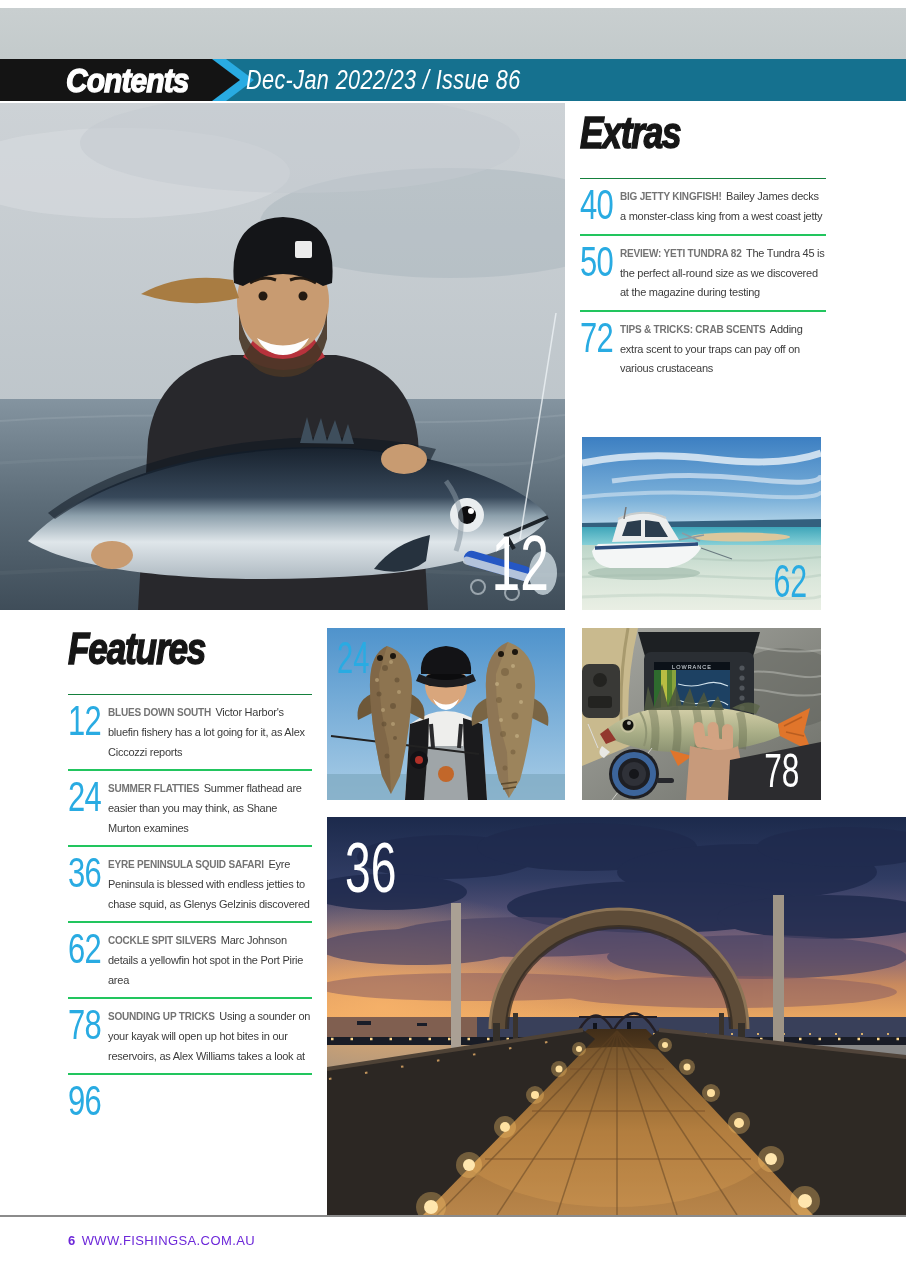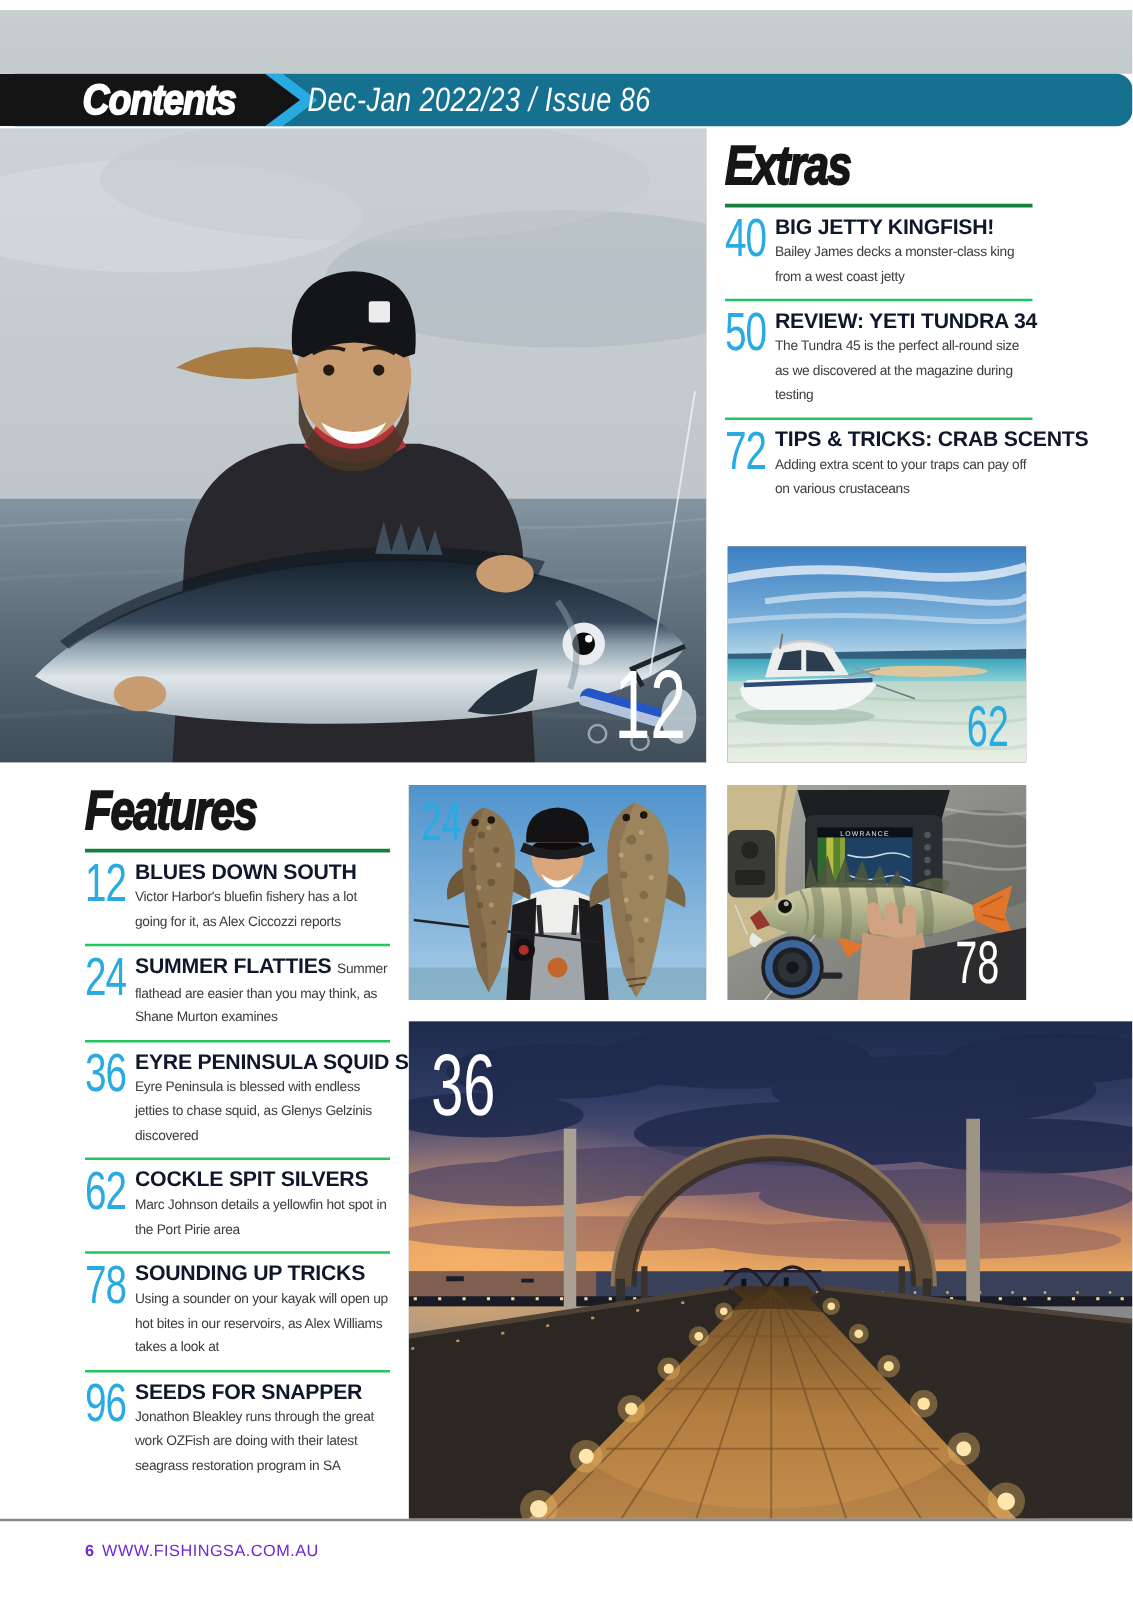--- a/index.html
+++ b/index.html
@@ -2,21 +2,21 @@
 <html><head>
 <meta charset="utf-8">
 <style>
   html,body{margin:0;padding:0;background:#ffffff;}
   body{width:906px;height:1280px;position:relative;overflow:hidden;
        font-family:"Liberation Sans","DejaVu Sans",sans-serif;color:#1c1c1c;}
   .abs{position:absolute;}
 
   
   .top-band{left:0;top:8px;width:906px;height:51px;background:linear-gradient(#c9cfd0,#c3cacb);}
-  .header-bar{left:0;top:59px;width:906px;height:42px;background:#15718f;border-radius:13px;}
+  .header-bar{left:0;top:59px;width:906px;height:42px;background:#15718f;}
   .header-black{position:absolute;left:0;top:0;width:256px;height:42px;background:#141414;
        clip-path:polygon(0 0,212px 0,240px 50%,212px 100%,0 100%);z-index:2;}
   .header-cyan{position:absolute;left:0;top:0;width:256px;height:42px;background:#29abe2;
        clip-path:polygon(0 0,226px 0,254px 50%,226px 100%,0 100%);z-index:1;}
   .contents-label{position:absolute;left:66px;top:2px;font-size:34px;line-height:38px;color:#ffffff;
        font-weight:bold;font-style:italic;letter-spacing:-1px;transform:scaleX(.88);transform-origin:left center;
        -webkit-text-stroke:1.4px #ffffff;white-space:nowrap;z-index:3;}
   .issue-label{position:absolute;left:246px;top:7px;font-size:27px;line-height:28px;color:#ffffff;
        font-style:italic;letter-spacing:.5px;transform:scaleX(.8);transform-origin:left center;white-space:nowrap;z-index:3;}
 
@@ -33,30 +33,30 @@
   .num-12{right:16px;bottom:12px;font-size:78px;transform-origin:right bottom;}
   .num-62{right:14px;bottom:8px;font-size:46px;color:#29abe2;transform-origin:right bottom;}
   .num-24{left:10px;top:10px;font-size:44px;color:#29abe2;transform-origin:left top;}
   .num-78{right:22px;bottom:8px;font-size:48px;transform-origin:right bottom;}
   .num-36{left:18px;top:20px;font-size:70px;transform-origin:left top;}
 
   
   .toc{position:absolute;}
   .toc-extras{left:580px;top:110px;width:246px;}
   .toc-features{left:68px;top:626px;width:244px;}
-  .toc-head-wrap{padding-bottom:7px;border-bottom:3px solid #15803d;}
+  .toc-head-wrap{padding-bottom:22px;border-bottom:1px solid #15803d;}
   .toc-heading{display:inline-block;font-size:44px;line-height:46px;font-weight:bold;font-style:italic;
        letter-spacing:-1.5px;color:#161616;transform:scaleX(.8);transform-origin:left bottom;
        -webkit-text-stroke:1.5px #161616;white-space:nowrap;margin:0;}
   .toc-entry{display:flex;padding:7px 0 8px 0;border-bottom:2px solid #22c55e;cursor:pointer;}
   .toc-entry.no-rule{border-bottom:none;}
   .entry-num{width:40px;flex:none;color:#29abe2;font-size:43px;line-height:37px;font-weight:400;
        letter-spacing:-1px;transform:scaleX(.72);transform-origin:left top;}
   .entry-body{flex:1;min-width:0;}
-  .entry-title{font-size:17px;line-height:18px;font-weight:bold;color:#0f172a;letter-spacing:-.2px;white-space:nowrap;text-align:right;}
+  .entry-title{font-size:10px;line-height:18px;font-weight:bold;color:#737373;letter-spacing:-.2px;white-space:nowrap;text-align:right;}
   .entry-desc{font-size:11px;line-height:17.5px;color:#3c3c3c;letter-spacing:-.25px;}
 
   
   .footer-rule{left:0;top:1215px;width:906px;height:2px;background:#8b8b8b;}
   .footer{left:68px;top:1233px;font-size:13px;letter-spacing:.4px;color:#6d28d9;}
   .footer b{font-weight:bold;margin-right:6px;}
 </style>
 </head>
 <body>
 
@@ -140,21 +140,21 @@
   <div class="toc-entry">
     <span class="entry-num">40</span>
     <span class="entry-body">
       <span class="entry-title">BIG JETTY KINGFISH!</span>
       <span class="entry-desc">Bailey James decks a monster-class king from a west coast jetty</span>
     </span>
   </div>
   <div class="toc-entry">
     <span class="entry-num">50</span>
     <span class="entry-body">
-      <span class="entry-title">REVIEW: YETI TUNDRA 34</span>
+      <span class="entry-title">REVIEW: YETI TUNDRA 82</span>
       <span class="entry-desc">The Tundra 45 is the perfect all-round size as we discovered at the magazine during testing</span>
     </span>
   </div>
   <div class="toc-entry no-rule">
     <span class="entry-num">72</span>
     <span class="entry-body">
       <span class="entry-title">TIPS &amp; TRICKS: CRAB SCENTS</span>
       <span class="entry-desc">Adding extra scent to your traps can pay off on various crustaceans</span>
     </span>
   </div>
@@ -237,24 +237,20 @@
   </div>
   <div class="toc-entry">
     <span class="entry-num">78</span>
     <span class="entry-body">
       <span class="entry-title">SOUNDING UP TRICKS</span>
       <span class="entry-desc">Using a sounder on your kayak will open up hot bites in our reservoirs, as Alex Williams takes a look at</span>
     </span>
   </div>
   <div class="toc-entry no-rule">
     <span class="entry-num">96</span>
-    <span class="entry-body">
-      <span class="entry-title">SEEDS FOR SNAPPER</span>
-      <span class="entry-desc">Jonathon Bleakley runs through the great work OZFish are doing with their latest seagrass restoration program in SA</span>
-    </span>
   </div>
 </section>
 
 <figure class="photo photo-flathead abs" style="margin:0">
   <svg viewBox="0 0 238 172" preserveAspectRatio="none">
     <defs>
       <linearGradient id="g-sky3" x1="0" x2="0" y1="0" y2="1">
         <stop offset="0" stop-color="#4f93cc"></stop>
           <stop offset="1" stop-color="#a9cde6"></stop>
       </linearGradient>

